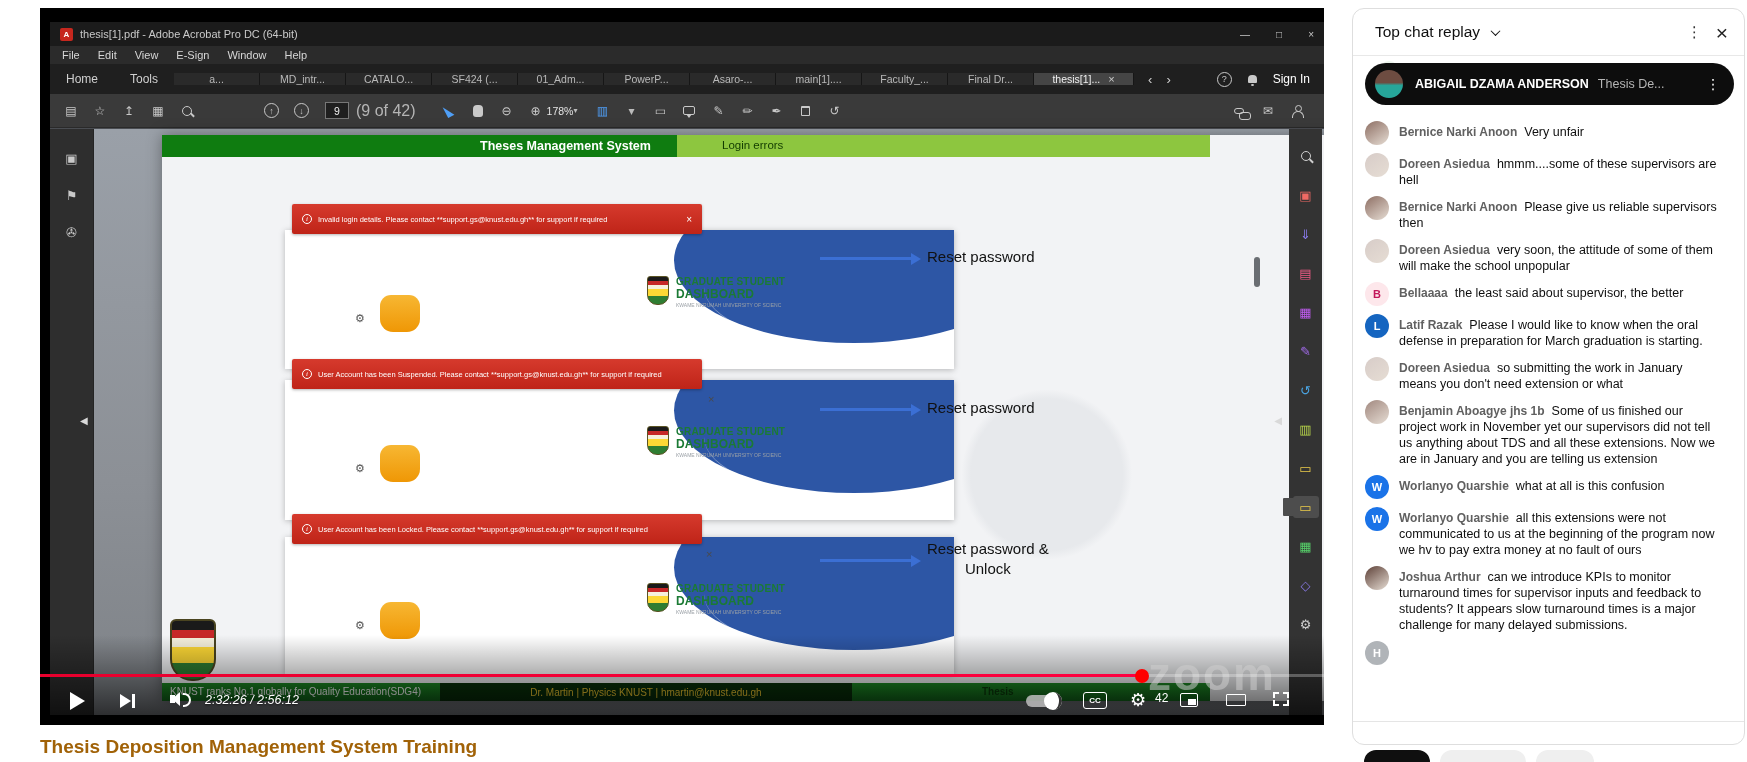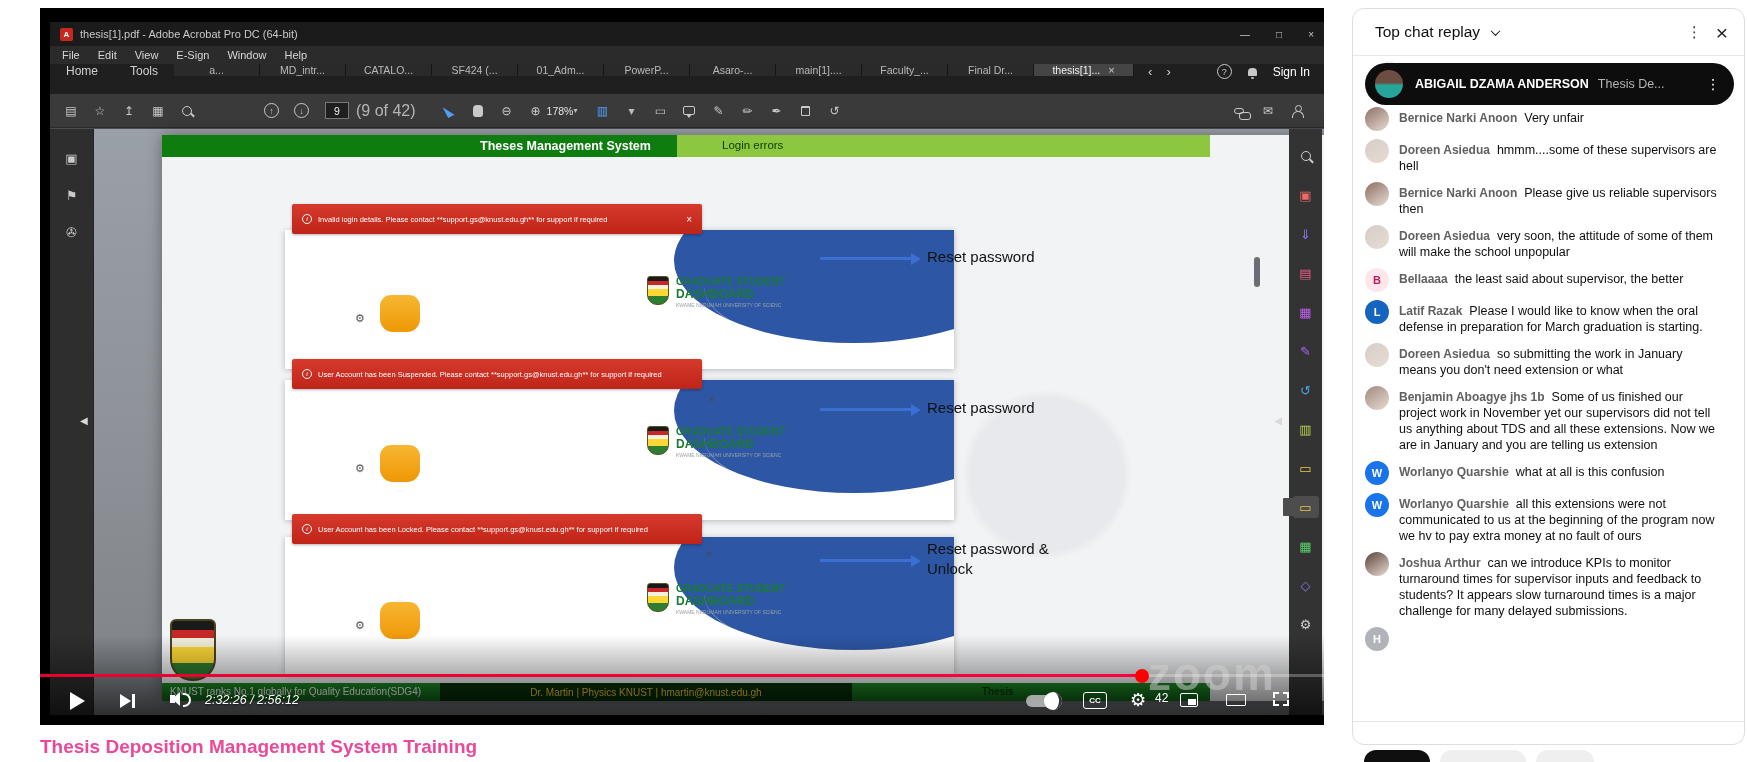--- a/index.html
+++ b/index.html
@@ -12,21 +12,21 @@
 
   
   .acr { position:absolute; left:10px; top:14px; right:0; bottom:10px; background:#4a4d52; overflow:hidden; }
   .titlebar { position:absolute; left:0; top:0; right:0; height:24px; background:#1b1b1b; display:flex; align-items:center; padding:0 10px; }
   .pdficon { width:13px; height:13px; background:#c6271e; border-radius:2px; color:#fff; font-size:8px; display:flex; align-items:center; justify-content:center; font-weight:bold; margin-right:7px; }
   .wtitle { color:#c9c9c9; font-size:11px; }
   .wbtns { margin-left:auto; display:flex; gap:26px; color:#c9c9c9; font-size:10px; }
   .wbtns span { cursor:default; }
   .menubar { position:absolute; left:0; top:24px; right:0; height:18px; background:#2b2b2b; display:flex; align-items:center; gap:18px; padding:0 12px; }
   .menubar span { color:#d6d6d6; font-size:11px; }
-  .tabbar { position:absolute; left:0; top:42px; right:0; height:30px; background:#1f1f1f; display:flex; align-items:flex-start; }
+  .tabbar { position:absolute; left:0; top:42px; right:0; height:30px; background:#1f1f1f; display:flex; align-items:center; }
   .navtab { color:#d0d0d0; font-size:12px; display:flex; align-items:center; padding:0 16px; }
   .dtab { width:86px; background:#2a2a2a; border-right:1px solid #161616; color:#b9b9b9; font-size:10.5px; display:flex; align-items:center; justify-content:center; overflow:hidden; white-space:nowrap; }
   .dtab.active { background:#454545; color:#f0f0f0; width:100px; gap:8px; }
   .dtab.active .tclose { color:#cccccc; font-size:11px; }
   .tabnav { display:flex; align-items:center; gap:14px; color:#d0d0d0; font-size:13px; padding:0 14px; }
   .tabright { margin-left:auto; display:flex; align-items:center; gap:16px; padding-right:14px; }
   .helpcirc { width:15px; height:15px; border:1.2px solid #c9c9c9; border-radius:50%; color:#c9c9c9; font-size:9px; display:flex; align-items:center; justify-content:center; }
   .bellicon { width:9px; height:8px; background:#c9c9c9; border-radius:4px 4px 1px 1px; position:relative; }
   .bellicon::after { content:""; position:absolute; left:3px; bottom:-3px; width:3px; height:2px; border-radius:50%; background:#c9c9c9; }
   .signin { color:#fff; font-size:12px; }
@@ -126,36 +126,36 @@
   .minip { position:absolute; left:1140px; top:10px; width:18px; height:14px; border:1.6px solid #fff; border-radius:2px; }
   .minip::after { content:""; position:absolute; right:1px; bottom:1px; width:8px; height:6px; background:#fff; }
   .theater { position:absolute; left:1186px; top:11px; width:20px; height:12px; border:1.6px solid #fff; border-radius:1px; }
   .fullscr { position:absolute; left:1233px; top:9px; width:16px; height:14px; background:
     linear-gradient(#fff,#fff) left top/6px 2px no-repeat, linear-gradient(#fff,#fff) left top/2px 6px no-repeat,
     linear-gradient(#fff,#fff) right top/6px 2px no-repeat, linear-gradient(#fff,#fff) right top/2px 6px no-repeat,
     linear-gradient(#fff,#fff) left bottom/6px 2px no-repeat, linear-gradient(#fff,#fff) left bottom/2px 6px no-repeat,
     linear-gradient(#fff,#fff) right bottom/6px 2px no-repeat, linear-gradient(#fff,#fff) right bottom/2px 6px no-repeat; }
 
   
-  #vtitle { position:absolute; left:40px; top:736px; font-size:19px; font-weight:bold; color:#ec4899;text-align:right; }
+  #vtitle { position:absolute; left:40px; top:736px; font-size:19px; font-weight:bold; color:#a16207;text-align:right; }
   #chat { position:absolute; left:1352px; top:8px; width:393px; height:737px; border:1px solid #dedede; border-radius:12px; background:#fff; overflow:hidden; }
   .chead { height:47px; border-bottom:1px solid #e8e8e8; display:flex; align-items:center; padding:0 16px 0 22px; }
   .chead-label { font-size:15.5px; color:#0f0f0f; }
   .chev { width:7px; height:7px; border-right:1.6px solid #0f0f0f; border-bottom:1.6px solid #0f0f0f; transform:rotate(45deg) translate(-1px,-1px); margin-left:12px; }
   .ckebab { margin-left:auto; color:#333; font-size:15px; padding:0 14px; }
   .cclose { color:#222; font-size:21px; line-height:1; }
   .ghostrow { position:absolute; left:26px; top:52px; display:flex; gap:10px; align-items:center; opacity:.4; }
   .ghostav { width:20px; height:20px; border-radius:50%; background:#cfe3cf; }
   .ghostbar { width:250px; height:8px; border-radius:4px; background:#e3e3e3; }
   .pinned { position:absolute; left:12px; top:54px; width:369px; height:42px; background:#0d0d0d; border-radius:21px; display:flex; align-items:center; padding:0 10px; z-index:3; }
   .pinav { width:28px; height:28px; border-radius:50%; background:linear-gradient(180deg,#6d4c41 45%,#26a69a 55%); margin-right:12px; flex:none; }
   .pinname { color:#fff; font-size:12.5px; font-weight:bold; white-space:nowrap; }
   .pinsnip { color:#b5b5b5; font-size:12.5px; margin-left:9px; white-space:nowrap; }
   .pinkebab { margin-left:auto; color:#fff; font-size:14px; padding-right:4px; }
-  .cmsgs { position:absolute; left:0; top:88px; width:393px; bottom:24px; overflow:hidden; padding:6px 0; }
+  .cmsgs { position:absolute; left:0; top:102px; width:393px; bottom:24px; overflow:hidden; padding:6px 0; }
   .crow { display:flex; padding:4px 24px 4px 12px; gap:10px; }
   .cav { width:24px; height:24px; border-radius:50%; flex:none; display:flex; align-items:center; justify-content:center; font-size:11px; font-weight:bold; }
   .cbody { font-size:12.5px; line-height:16px; color:#0f0f0f; padding-top:3px; }
   .cname { color:#606060; font-weight:bold; font-size:12px; margin-right:7px; }
   .cdivider { position:absolute; left:0; right:0; bottom:22px; border-top:1px solid #e5e5e5; }
   .chips { position:absolute; left:1364px; top:750px; display:flex; gap:10px; }
   .chip { height:24px; border-radius:12px; }
   .chip.dark { width:66px; background:#0f0f0f; }
   .chip.lt1 { width:86px; background:#efefef; }
   .chip.lt2 { width:58px; background:#efefef; }
@@ -346,21 +346,21 @@
             <span class="binfo">i</span>
             <span class="btext">User Account has been Locked. Please contact **support.gs@knust.edu.gh** for support if required</span>
           </div>
           <span class="bclose-out" style="left:544px; top:413px;">×</span>
 
           <div class="arrow" style="top:122px;"></div>
           <span class="actlabel" style="top:112px;">Reset password</span>
           <div class="arrow" style="top:273px;"></div>
           <span class="actlabel" style="top:263px;">Reset password</span>
           <div class="arrow" style="top:424px;"></div>
-          <span class="actlabel" style="top:404px;">Reset password &amp;
+          <span class="actlabel" style="top:404px;text-align:center;">Reset password &amp;
 Unlock</span>
 
           <div class="crest-big"></div>
 
           <div class="marquee">
             <span class="mq-left">KNUST ranks No.1 globally for Quality Education(SDG4)</span>
             <span class="mq-credit">Dr. Martin  |  Physics KNUST  |  hmartin@knust.edu.gh</span>
             <span class="mq-thesis">Thesis</span>
           </div>
         </div>

